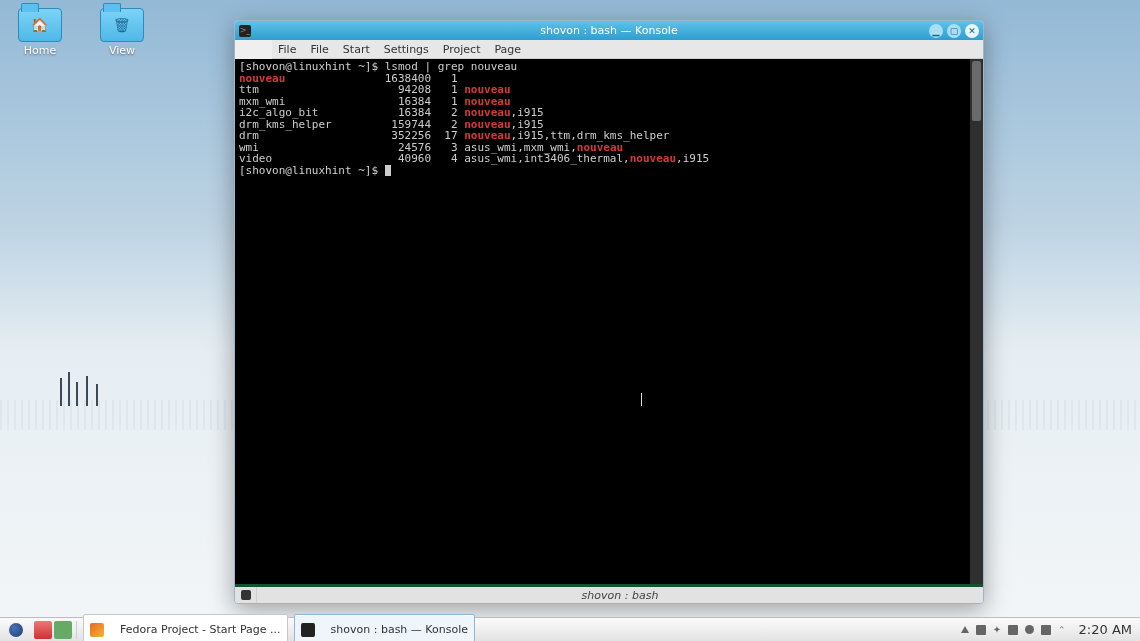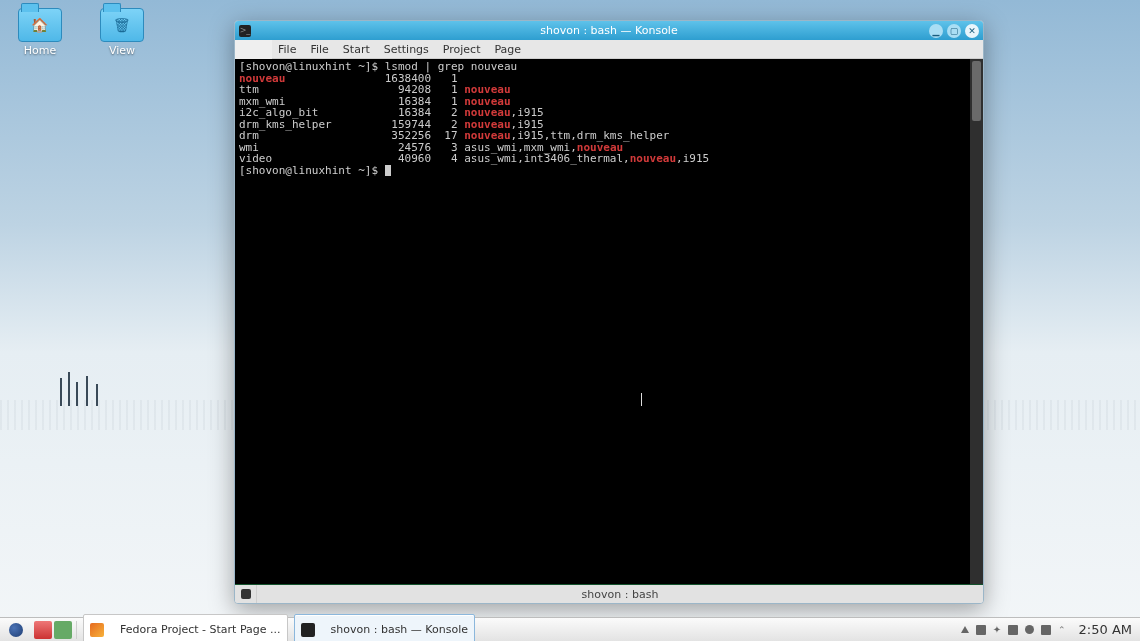--- a/index.html
+++ b/index.html
@@ -63,22 +63,22 @@
     font-family: "DejaVu Sans Mono", monospace; font-size: 11px; line-height: 11.5px;
     color: #ccc; white-space: pre; overflow: hidden; position: relative;
   }
   .term .hl { color: #d23a3a; font-weight: bold; }
   .term .prompt { color: #cfcfcf; }
   .term .cursor { display:inline-block; width:6px; height:11px; background:#ccc; vertical-align:bottom;}
   .term .caret { position:absolute; left:406px; top:334px; width:1px; height:13px; background:#ddd;}
   .scrollbar { position:absolute; right:0; top:38px; bottom:19px; width:13px; background:#2f2f2f;}
   .scrollbar .thumb{position:absolute;left:2px;right:2px;top:2px;height:60px;background:#6a6a6a;border-radius:2px;}
   .tabbar {
-    height: 19px; background: #e2e2e2; border-top: 1px solid #14532d;
-    display: flex; align-items: center; font-size: 11px; color: #444;
+    height: 19px; background: #e2e2e2; border-top: 3px solid #14532d;
+    display: flex; align-items: center; font-size: 11px; color: #444; font-style: italic;
   }
   .tabbar .newtab { width:22px; height:100%; display:flex; align-items:center; justify-content:center; border-right:1px solid #cfcfcf; cursor:pointer;}
   .tabbar .newtab .sq{width:10px;height:10px;background:#333;border-radius:2px;}
   .tabbar .tab { flex:1; text-align:center; padding:1px 0; cursor:pointer;}
 
   
   .taskbar {
     position: absolute; left: 0; right: 0; bottom: 0; height: 24px;
     background: linear-gradient(#fbfbfb, #e3e3e3); border-top: 1px solid #bdbdbd;
     display: flex; align-items: center; font-size: 11px; color: #333;
@@ -192,15 +192,15 @@
       </div>
     </div>
   <div class="tray">
     <span class="ic tri"></span>
     <span class="ic box"></span>
     <span class="ic star">✦</span>
     <span class="ic box"></span>
     <span class="ic disc"></span>
     <span class="ic box"></span>
     <span class="chev">⌃</span>
-    <span class="time">2:50 AM</span>
+    <span class="time">2:20 AM</span>
   </div>
 </div>
 
 </body></html>

